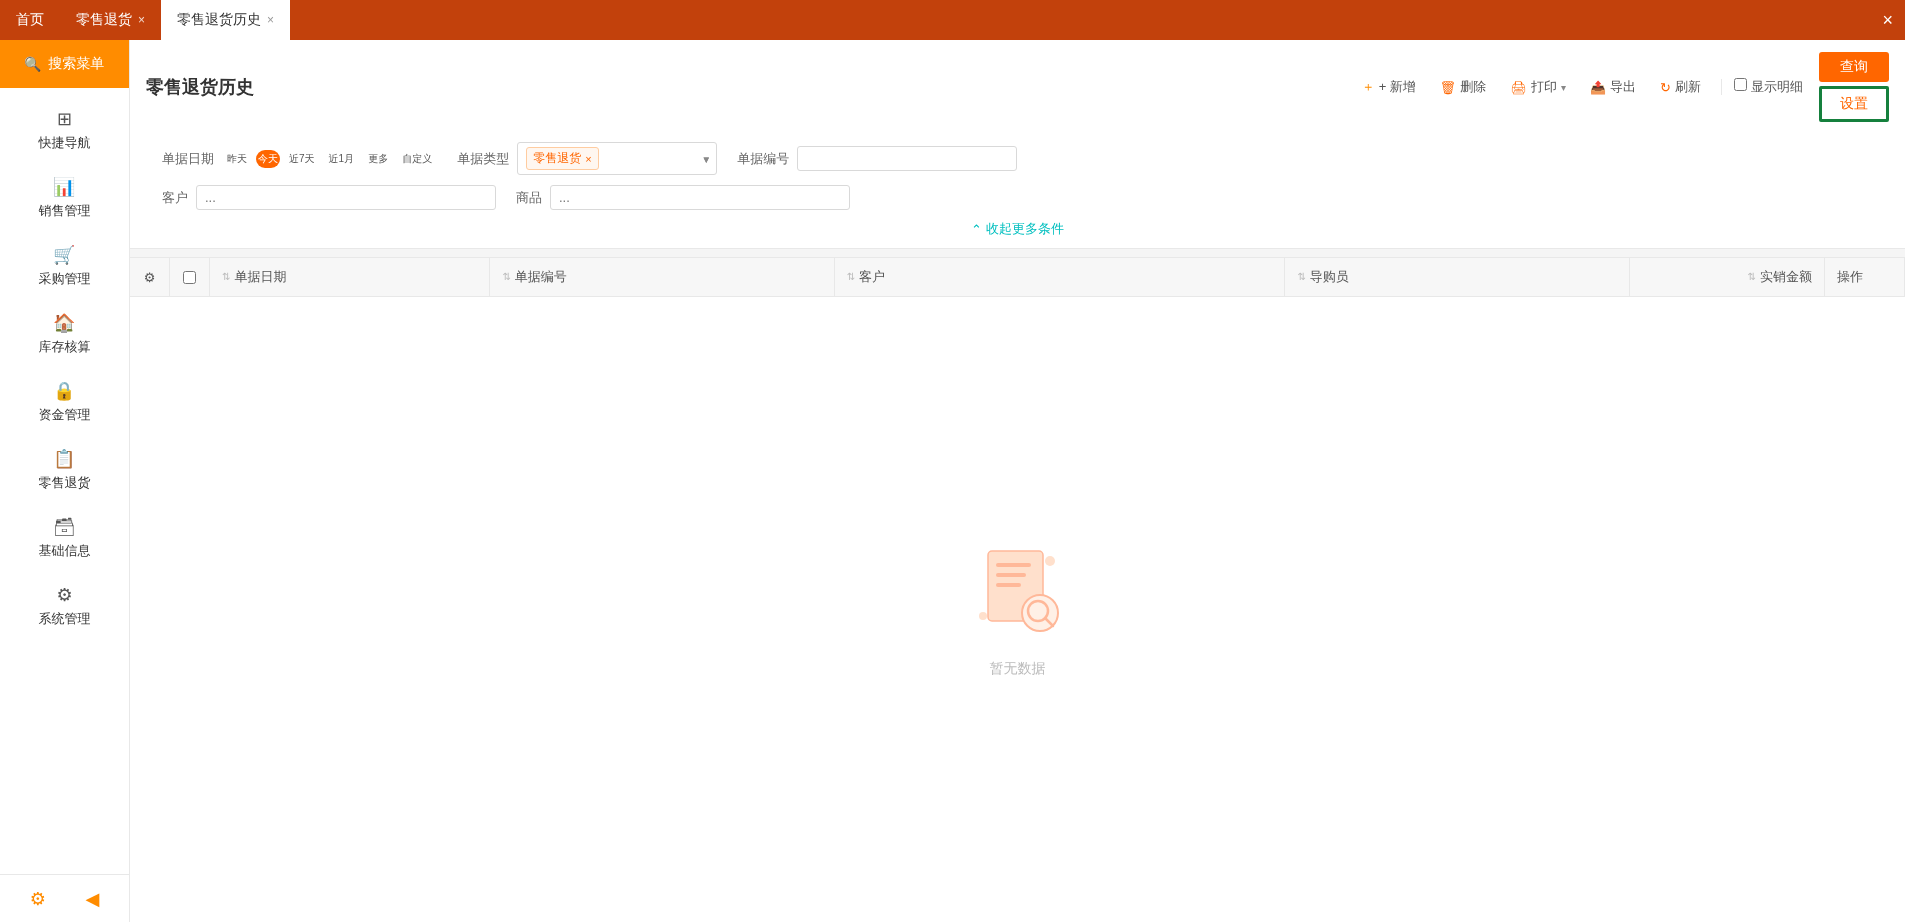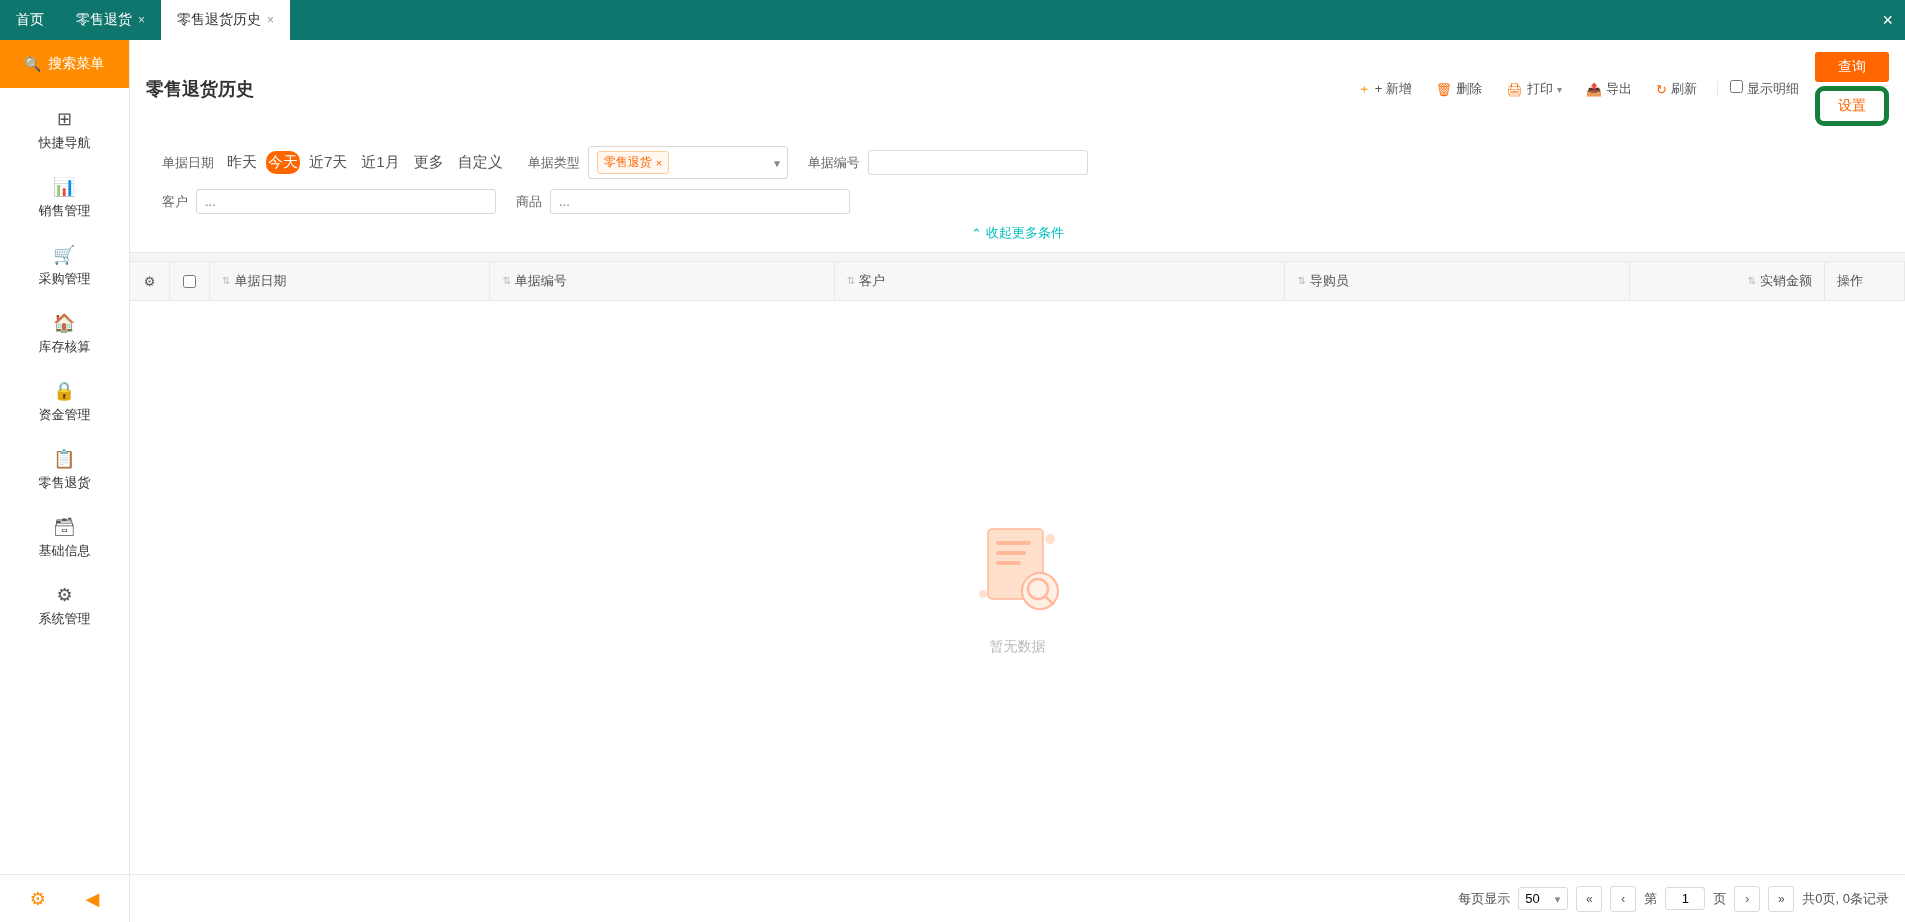--- a/index.html
+++ b/index.html
@@ -1,21 +1,21 @@
 <!DOCTYPE html>
 <html><head>
   <meta charset="utf-8">
   <style>
     * { box-sizing: border-box; margin: 0; padding: 0; font-family: 'Microsoft YaHei', Arial, sans-serif; }
     body { width: 1905px; height: 922px; overflow: hidden; background: #f5f5f5; display: flex; flex-direction: column; }
 
     
     .top-bar {
       height: 40px;
-      background: #0f766e;
+      background: #c2410c;
       display: flex;
       align-items: center;
       padding: 0 0 0 0;
       flex-shrink: 0;
     }
     .top-bar-tabs {
       display: flex;
       align-items: center;
       height: 100%;
       flex: 1;
@@ -153,23 +153,23 @@
       color: #fff;
       border: none;
       padding: 6px 18px;
       border-radius: 3px;
       font-size: 14px;
       cursor: pointer;
     }
     .btn-settings {
       background: #fff;
       color: #ff6600;
-      border: 5px solid #15803d;
+      border: 3px solid #15803d;
       padding: 6px 18px;
-      border-radius: 9px;
+      border-radius: 2px;
       font-size: 14px;
       cursor: pointer;
     }
     .display-switch {
       display: flex;
       align-items: flex-start;
       gap: 4px;
       font-size: 13px;
       color: #555;
       cursor: pointer;
@@ -198,21 +198,21 @@
       white-space: nowrap;
       color: #666;
       font-size: 13px;
     }
     .date-filter-btns {
       display: flex;
       align-items: center;
       gap: 4px;
     }
     .date-btn {
-      font-size: 15px;
+      font-size: 10px;
       color: #555;
       cursor: pointer;
       padding: 2px 5px;
       border-radius: 2px;
       text-align: center;
     }
     .date-btn.active {
       background: #ff6600;
       color: #fff;
       border-radius: 10px;
@@ -579,34 +579,16 @@
             <circle cx="70" cy="70" r="10" fill="none" stroke="#ffb899" stroke-width="2.5"></circle>
             <line x1="77" y1="77" x2="85" y2="85" stroke="#ffb899" stroke-width="2.5" stroke-linecap="round"></line>
 
             <circle cx="82" cy="20" r="5" fill="#ffe0cc"></circle>
             <circle cx="15" cy="75" r="4" fill="#ffe0cc"></circle>
           </svg>
         </div>
         <span>暂无数据</span>
       </div>
 
-      <div class="pagination-bar">
-        <span>每页显示</span>
-        <div class="select-wrapper">
-          <select class="pagination-select">
-            <option>20</option>
-            <option selected="">50</option>
-            <option>100</option>
-          </select>
-        </div>
-        <button class="page-nav-btn">«</button>
-        <button class="page-nav-btn">‹</button>
-        <span>第</span>
-        <input class="page-input" type="text" value="1" style="">
-        <span>页</span>
-        <button class="page-nav-btn">›</button>
-        <button class="page-nav-btn">»</button>
-        <span>共0页, 0条记录</span>
-      </div>
     </div>
 
   </div>
 </div>
 
 </body></html>

